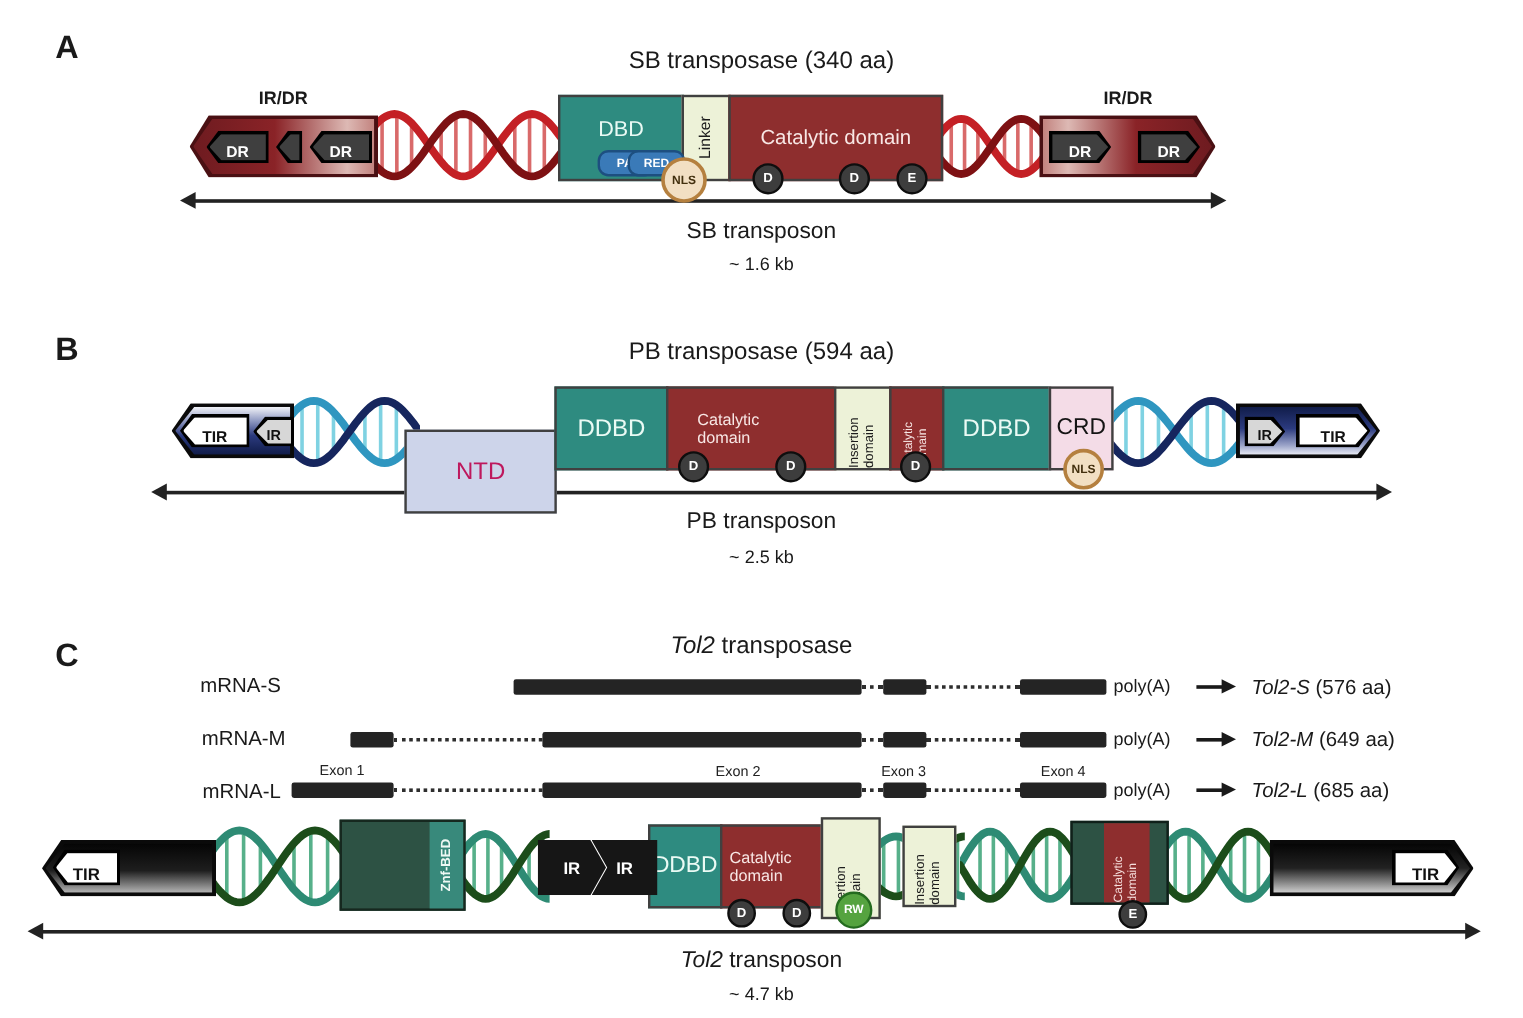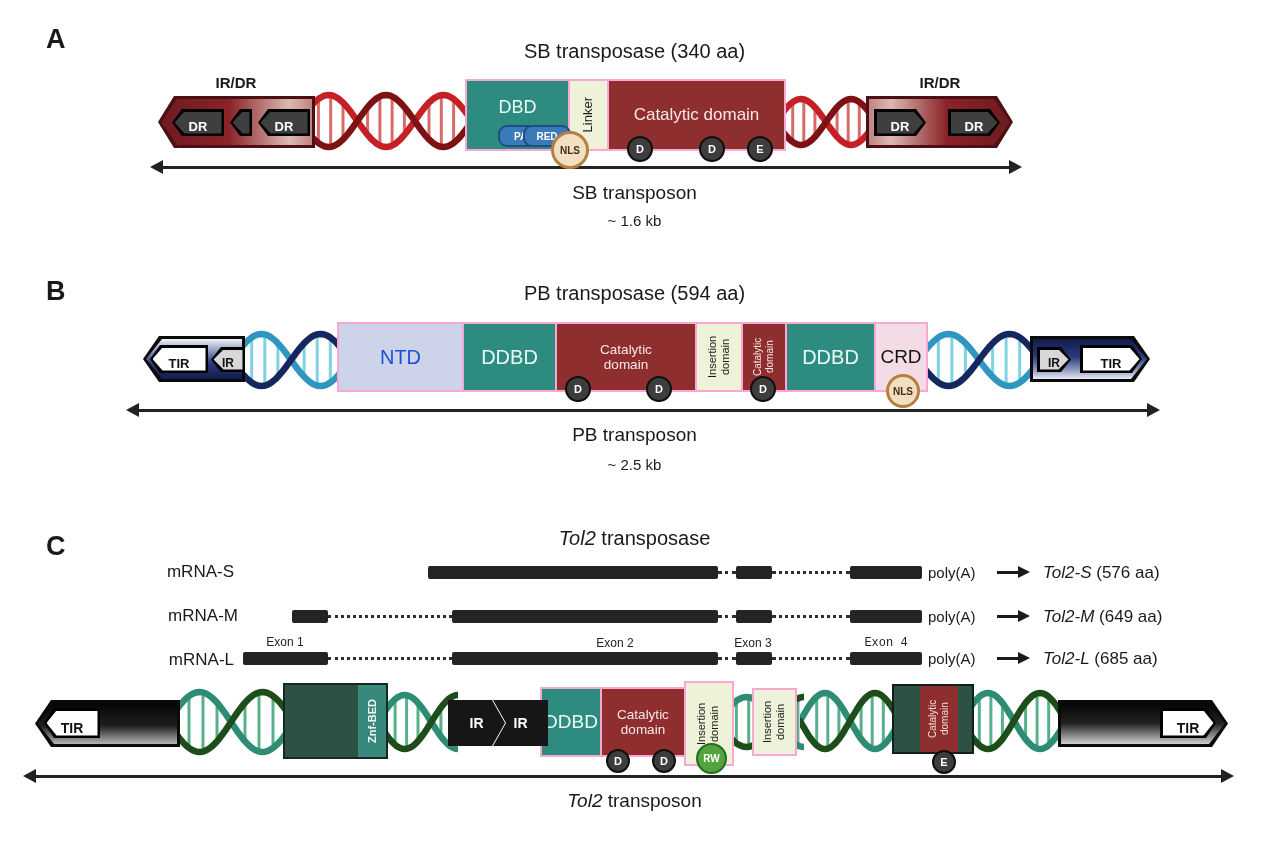--- a/index.html
+++ b/index.html
@@ -6,26 +6,26 @@
   #canvas{position:relative;width:1269px;height:848px;background:#fff;overflow:hidden;
           font-family:"Liberation Sans",sans-serif;color:#1a1a1a;}
   .abs{position:absolute;box-sizing:border-box;}
   .panel-letter{font-size:27px;font-weight:bold;}
   .fig-title{width:1269px;left:0;text-align:center;font-size:20px;}
   .caption{width:1269px;left:0;text-align:center;font-size:19px;}
   .caption-size{width:1269px;left:0;text-align:center;font-size:15px;}
   .term-label{font-size:15px;font-weight:bold;text-align:center;}
 
   
-  .box{position:absolute;box-sizing:border-box;border:2px solid #f9a8d4;
-       display:flex;align-items:center;justify-content:center;text-align:center;z-index:2;}
+  .box{position:absolute;box-sizing:border-box;border:2px solid #404040;
+       display:flex;align-items:center;justify-content:center;text-align:left;z-index:2;}
   .teal{background:var(--teal);color:#eafaf4;}
   .darkred{background:var(--dark_red);color:#f8e7e5;}
   .pale{background:var(--pale_yellow);color:#1c1c1c;}
-  .lav{background:var(--lavender);color:#1d4ed8;}
+  .lav{background:var(--lavender);color:#be185d;margin-top:36px;}
   .pink{background:var(--pink);color:#141414;}
   .dgreen{background:var(--dark_green);}
   .vtext{writing-mode:vertical-rl;transform:rotate(180deg);line-height:1.15;}
 
   
   .circle{position:absolute;border-radius:50%;box-sizing:border-box;z-index:6;
           display:flex;align-items:center;justify-content:center;font-weight:bold;}
   .residue{background:var(--residue_gray);border:2px solid #0e0e0e;color:#fff;font-size:11px;}
   .nls{background:var(--nls_fill);border:3px solid var(--nls_border);color:#43300f;font-size:10px;}
   .rw{background:var(--rw_green);border:2px solid #246b1f;color:#fff;font-size:10px;}
@@ -293,21 +293,21 @@
     <div class="polya" style="left:928px;top:103px;">poly(A)</div>
     <div class="parrow" style="left:997px;top:110px;width:22px;"></div>
     <div class="prod" style="left:1043px;top:102px;">
       <i>Tol2-M</i><span> (649 aa)</span>
     </div>
 
     <div class="mlabel" style="left:94px;top:145px;width:140px;">mRNA-L</div>
     <div class="exon" style="left:245px;top:130px;width:80px;">Exon 1</div>
     <div class="exon" style="left:575px;top:131px;width:80px;">Exon 2</div>
     <div class="exon" style="left:713px;top:131px;width:80px;">Exon 3</div>
-    <div class="exon" style="left:846px;top:131px;width:80px;font-family:Liberation Mono, monospace;">Exon 4</div>
+    <div class="exon" style="left:846px;top:131px;width:80px;">Exon 4</div>
     <div class="mbar" style="left:243px;top:147px;width:85px;"></div>
     <div class="mdots" style="left:328px;top:152px;width:124px;"></div>
     <div class="mbar" style="left:452px;top:147px;width:266px;"></div>
     <div class="mdots" style="left:718px;top:152px;width:18px;"></div>
     <div class="mbar" style="left:736px;top:147px;width:36px;"></div>
     <div class="mdots" style="left:772px;top:152px;width:78px;"></div>
     <div class="mbar" style="left:850px;top:147px;width:72px;"></div>
     <div class="polya" style="left:928px;top:145px;">poly(A)</div>
     <div class="parrow" style="left:997px;top:152px;width:22px;"></div>
     <div class="prod" style="left:1043px;top:144px;">
@@ -422,15 +422,16 @@
     <div class="mini pr10" style="left:1160px;top:203px;width:56px;height:30px;background:#000;">
       <div class="fill pr10" style="background:#ffffff;color:#111;font-size:14px;">
           <span>TIR</span>
         </div>
     </div>
 
     <div class="dspan" style="left:35px;top:270px;width:1187px;"></div>
     <div class="abs caption" style="top:285px;">
       <i>Tol2</i><span> transposon</span>
     </div>
+    <div class="abs caption-size" style="top:315px;">~ 4.7 kb</div>
   </div>
 
 </div>
 
 </body></html>

